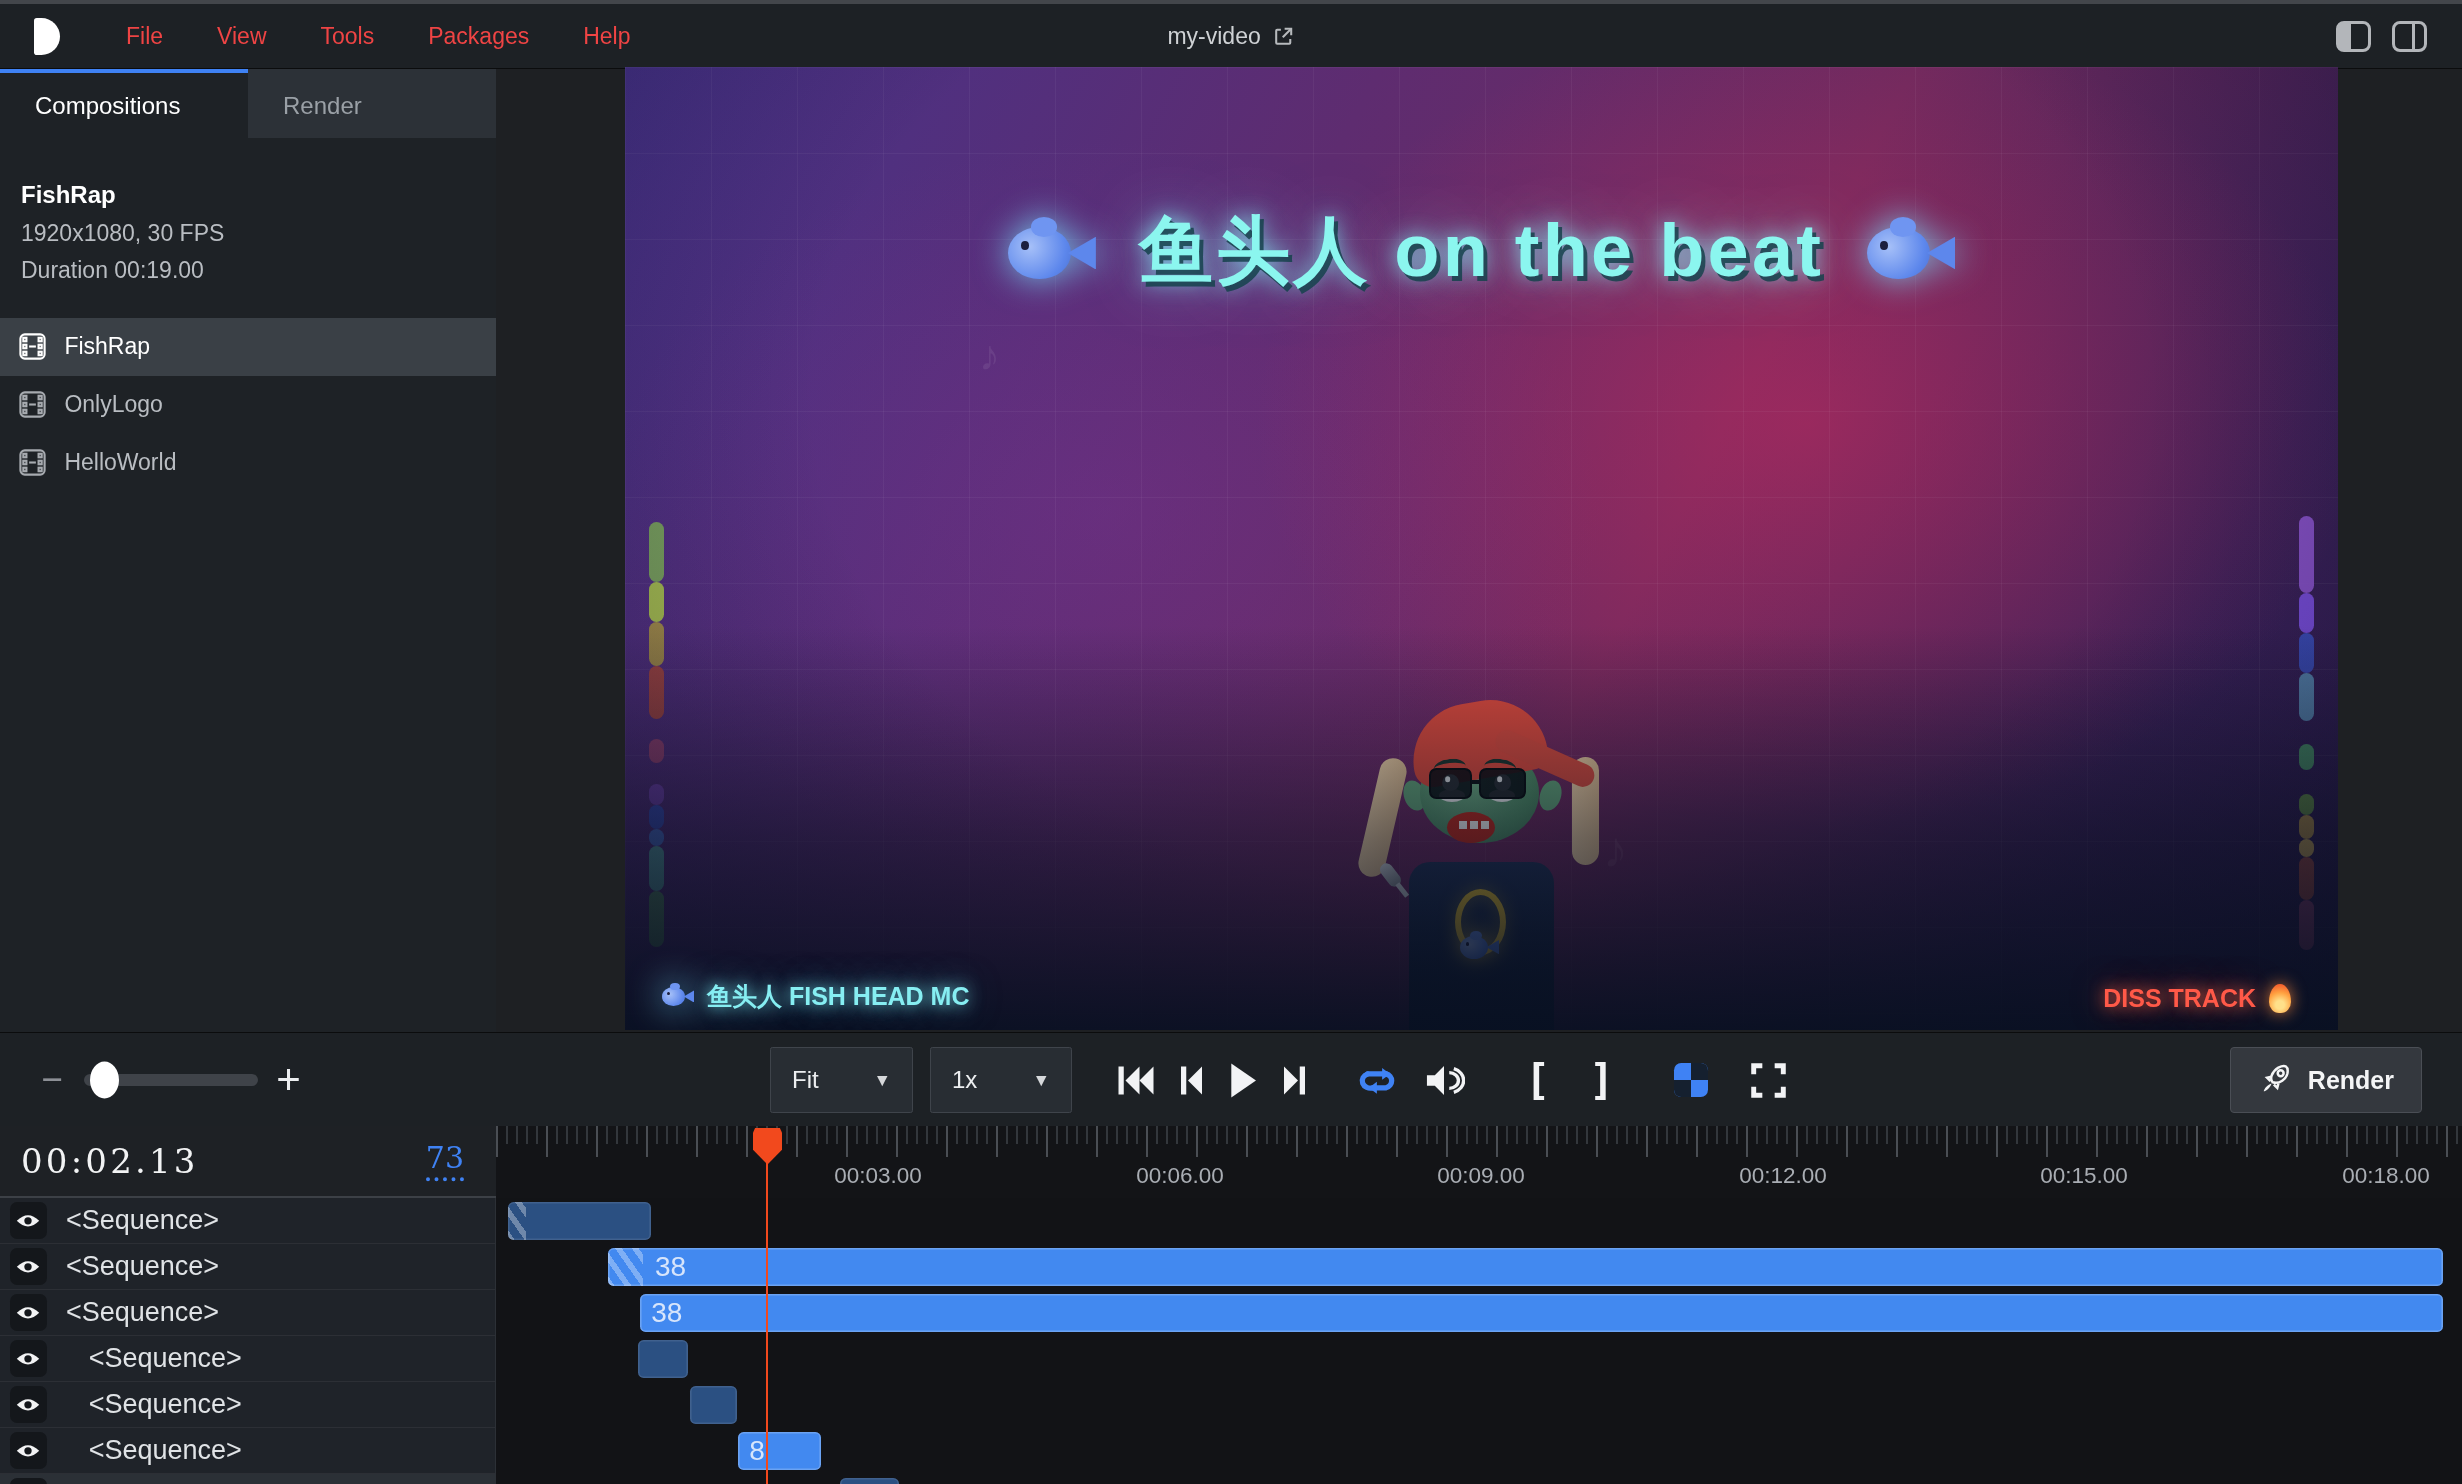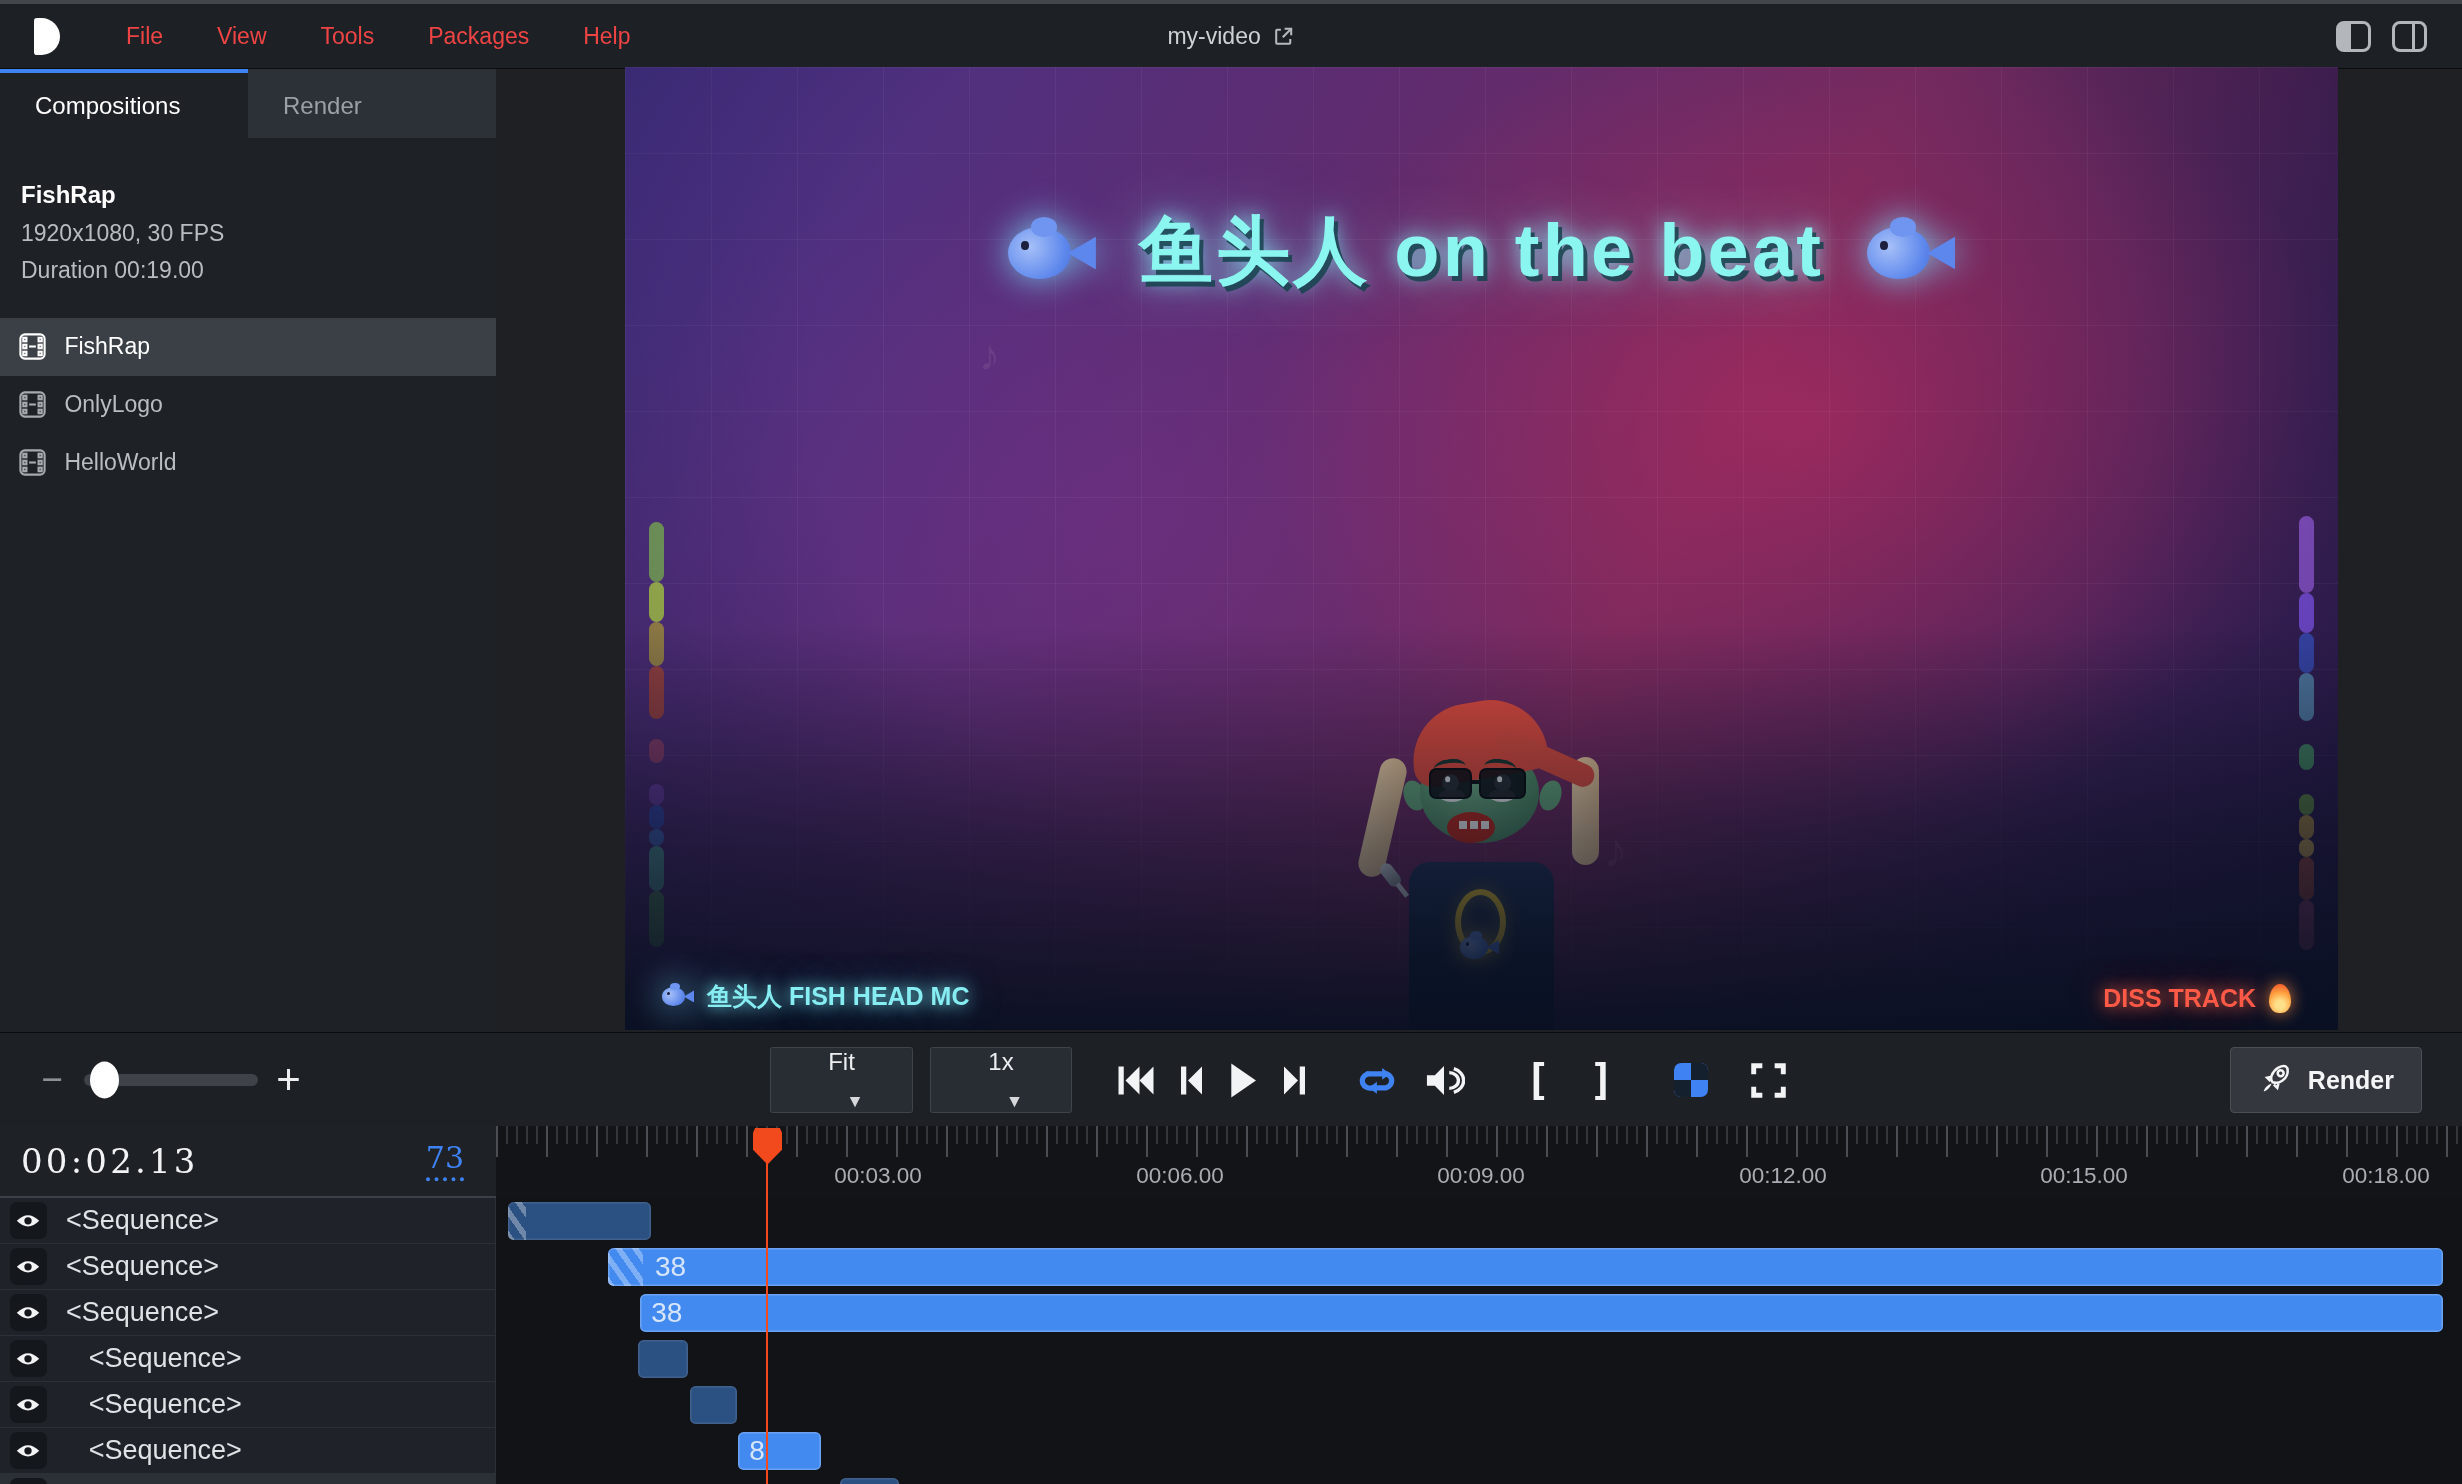--- a/index.html
+++ b/index.html
@@ -114,21 +114,21 @@
 
   
   .controls{position:absolute;left:0;top:1032px;width:2462px;height:94px;background:#1d2125;border-top:0.8px solid #0b0c0d;}
   .zoom-minus{position:absolute;left:35px;top:50%;transform:translateY(-50%);width:34px;text-align:center;
     font-size:37px;color:#8d9096;}
   .zoom-slider{position:absolute;left:84px;top:50%;transform:translateY(-50%);width:174px;height:12px;border-radius:6.4px;background:#3f4349;}
   .zoom-knob{position:absolute;left:6.4px;top:50%;transform:translate(0,-50%);width:29px;height:37px;border-radius:50%;background:#ffffff;}
   .zoom-plus{position:absolute;left:270px;top:50%;transform:translateY(-50%);width:37px;text-align:center;
     font-size:42px;font-weight:300;color:#eceef0;}
   .dropdown{position:absolute;top:50%;transform:translateY(-50%);height:66px;background:#282d33;border:0.8px solid #3f444b;
-    border-radius:2.4px;display:flex;align-items:center;justify-content:space-between;box-sizing:border-box;padding:0 21px;flex-direction:column;}
+    border-radius:2.4px;display:flex;align-items:center;justify-content:space-between;box-sizing:border-box;padding:0 21px;}
   .dropdown .dval{font-size:24px;color:#eceef0;}
   .dropdown .caret{font-size:17.7px;color:#d6d8db;margin-left:27px;}
   .dd-fit{left:770px;width:143px;}
   .dd-speed{left:930px;width:142px;}
   .transport{position:absolute;left:1116px;top:0;height:94px;display:flex;align-items:center;gap:21px;}
   .tbtn{display:flex;align-items:center;justify-content:center;}
   .bracket{font-size:42px;font-weight:bold;color:#f2f3f5;font-family:"DejaVu Sans Mono",monospace;}
   .checker{width:34px;height:34px;border-radius:7.2px;background:var(--accent);position:relative;overflow:hidden;}
   .checker::before{content:"";position:absolute;left:50%;top:0;width:50%;height:50%;background:#15202f;}
   .checker::after{content:"";position:absolute;left:0;top:50%;width:50%;height:50%;background:#15202f;}

